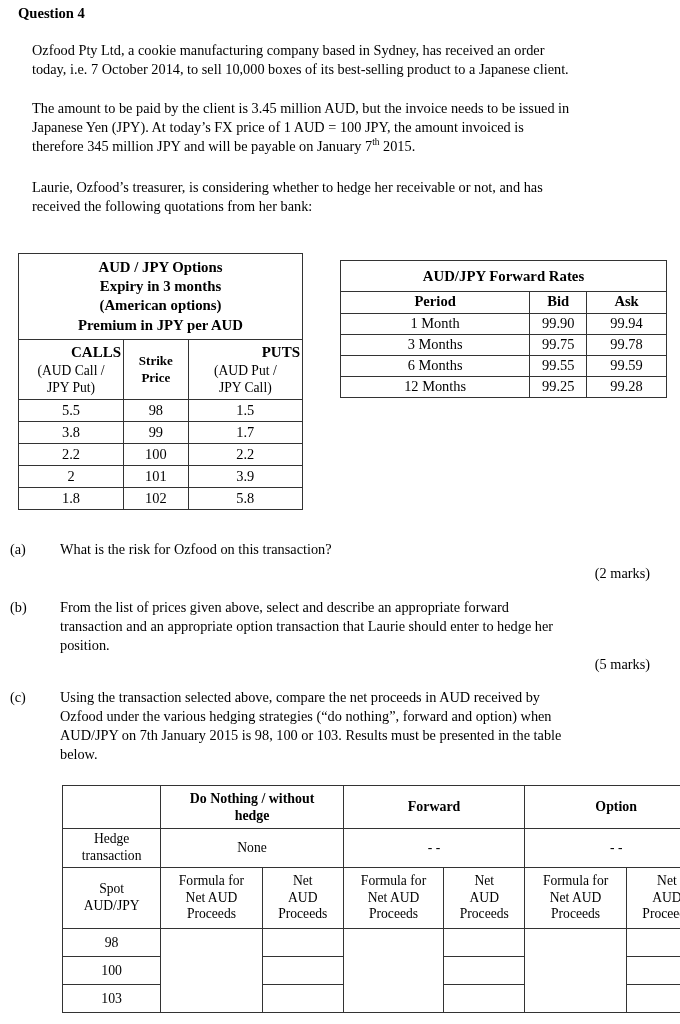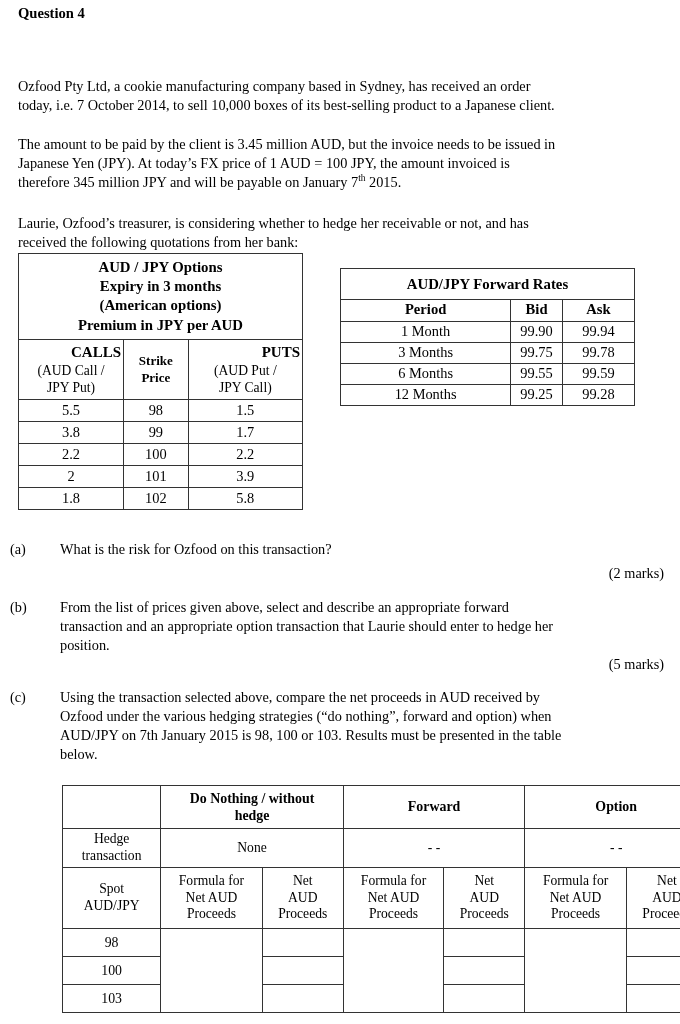--- a/index.html
+++ b/index.html
@@ -27,25 +27,24 @@
   
   .q-title {
     position: absolute;
     left: 18px;
     top: 4px;
     font-weight: bold;
     font-size: 14.6px;
   }
   .para {
     position: absolute;
-    left: 18px;
+    left: 32px;
     width: 632px;
     text-align: justify;
     text-justify: inter-word;
-    margin-top: 36px;
   }
   .para.p1 { top: 41px; }
   .para.p2 { top: 99px; }
   .para.p3 { top: 178px; width: 630px; }
   .para .lastline { text-align-last: left; }
   sup { font-size: 0.66em; vertical-align: super; line-height: 0; }
 
   
   table {
     border-collapse: collapse;
@@ -96,22 +95,22 @@
     font-size: 14.4px;
   }
   .col-calls  { width: 104px; }
   .col-strike { width: 66px; }
   .col-puts   { width: 115px; }
 
   
   #forward-table {
     position: absolute;
     left: 340px;
-    top: 268px;
-    width: 295px;
+    top: 260px;
+    width: 327px;
     font-size: 14.3px;
   }
   #forward-table .title-cell {
     font-weight: bold;
     font-size: 14.8px;
     padding: 6px 2px 4px 2px;
   }
   #forward-table .colhdr {
     font-weight: bold;
     font-size: 14.6px;
@@ -135,21 +134,21 @@
   }
   .qbody {
     position: absolute;
     left: 60px;
     width: 590px;
     text-align: justify;
   }
   .qbody .lastline { text-align-last: left; }
   .marks {
     position: absolute;
-    right: 16px;
+    right: 30px;
     text-align: left;
   }
   #qa { top: 540px; }
   #qa-marks { top: 564px; }
   #qb { top: 598px; }
   #qb-marks { top: 655px; }
   #qc { top: 688px; }
   #qc-marks { top: 986px; }
 
   

